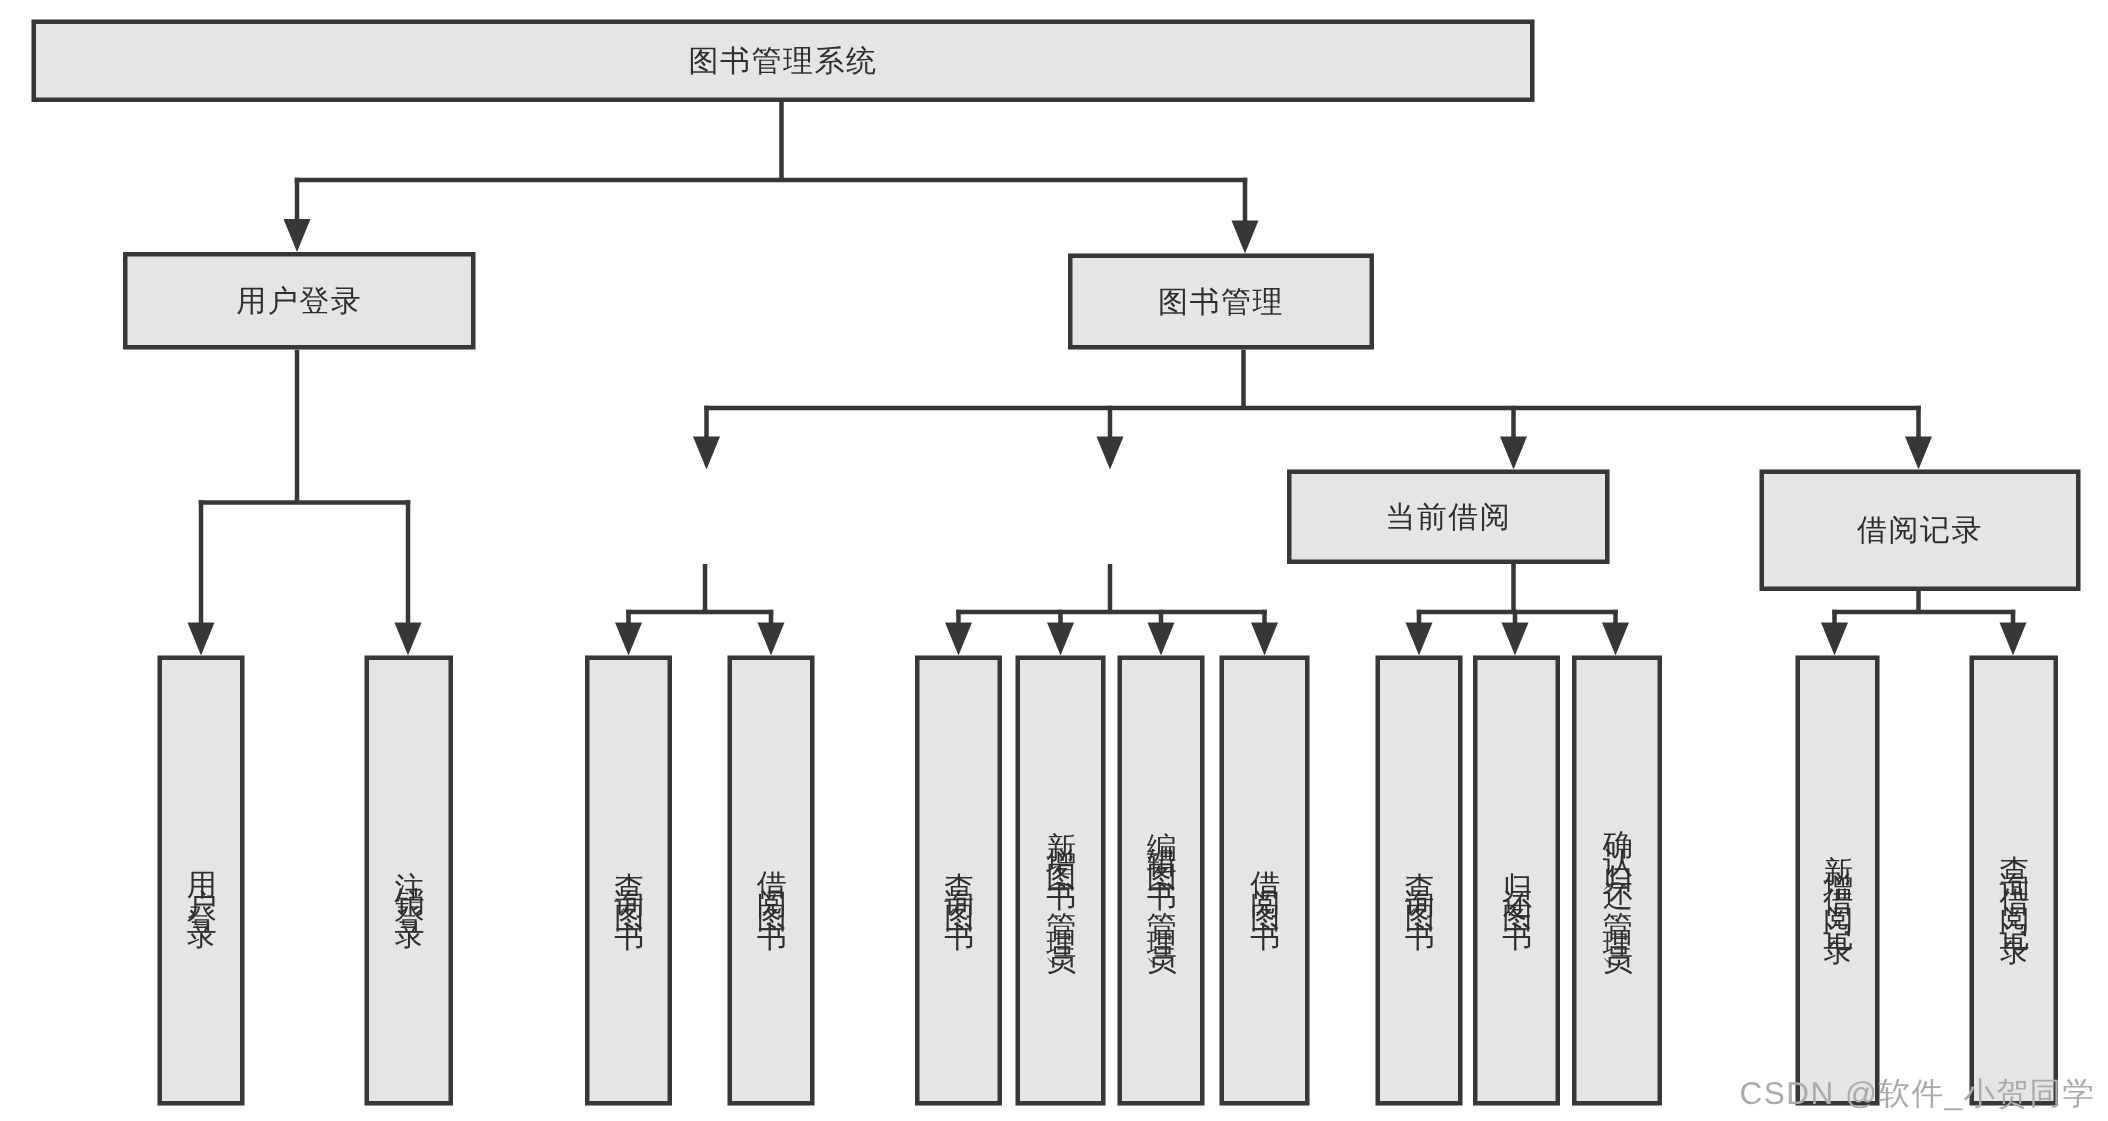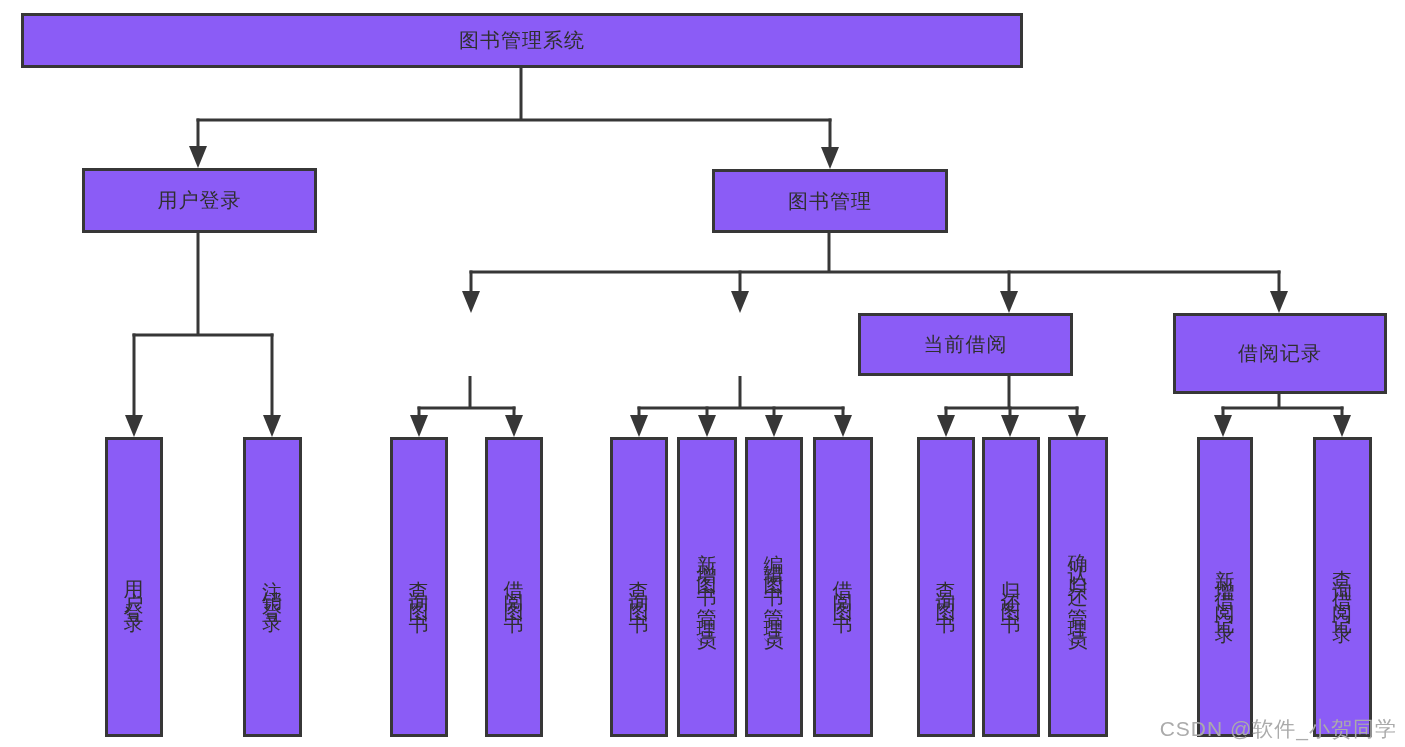--- a/index.html
+++ b/index.html
@@ -21,21 +21,21 @@
     position: absolute;
     left: 0; top: 0;
     width: 1405px; height: 747px;
   }
   .wire { stroke: var(--line); stroke-width: 3; }
   .arrow { fill: var(--line); }
   .node {
     position: absolute;
     box-sizing: border-box;
     border: 3px solid var(--line);
-    background: #8b5cf6;
+    background: #e5e5e5;
     display: flex;
     align-items: center;
     justify-content: center;
     color: var(--text);
     font-size: 20px;
     letter-spacing: 1px;
     white-space: nowrap;
   }
   .leaf span.vtext {
     writing-mode: vertical-rl;
@@ -123,21 +123,21 @@
     <polygon class="arrow" points="1333,415 1351,415 1342,437"></polygon>
   </svg>
 
   <div class="node" style="left:21px;top:13px;width:1002px;height:55px">
     <span>图书管理系统</span>
   </div>
 
   <div class="node" style="left:82px;top:168px;width:235px;height:65px">
     <span>用户登录</span>
   </div>
-  <div class="node" style="left:712px;top:169px;width:236px;height:64px">
+  <div class="node" style="left:712px;top:169px;width:204px;height:64px">
     <span>图书管理</span>
   </div>
 
   <div class="node" style="left:858px;top:313px;width:215px;height:63px">
     <span>当前借阅</span>
   </div>
   <div class="node" style="left:1173px;top:313px;width:214px;height:81px">
     <span>借阅记录</span>
   </div>
 

